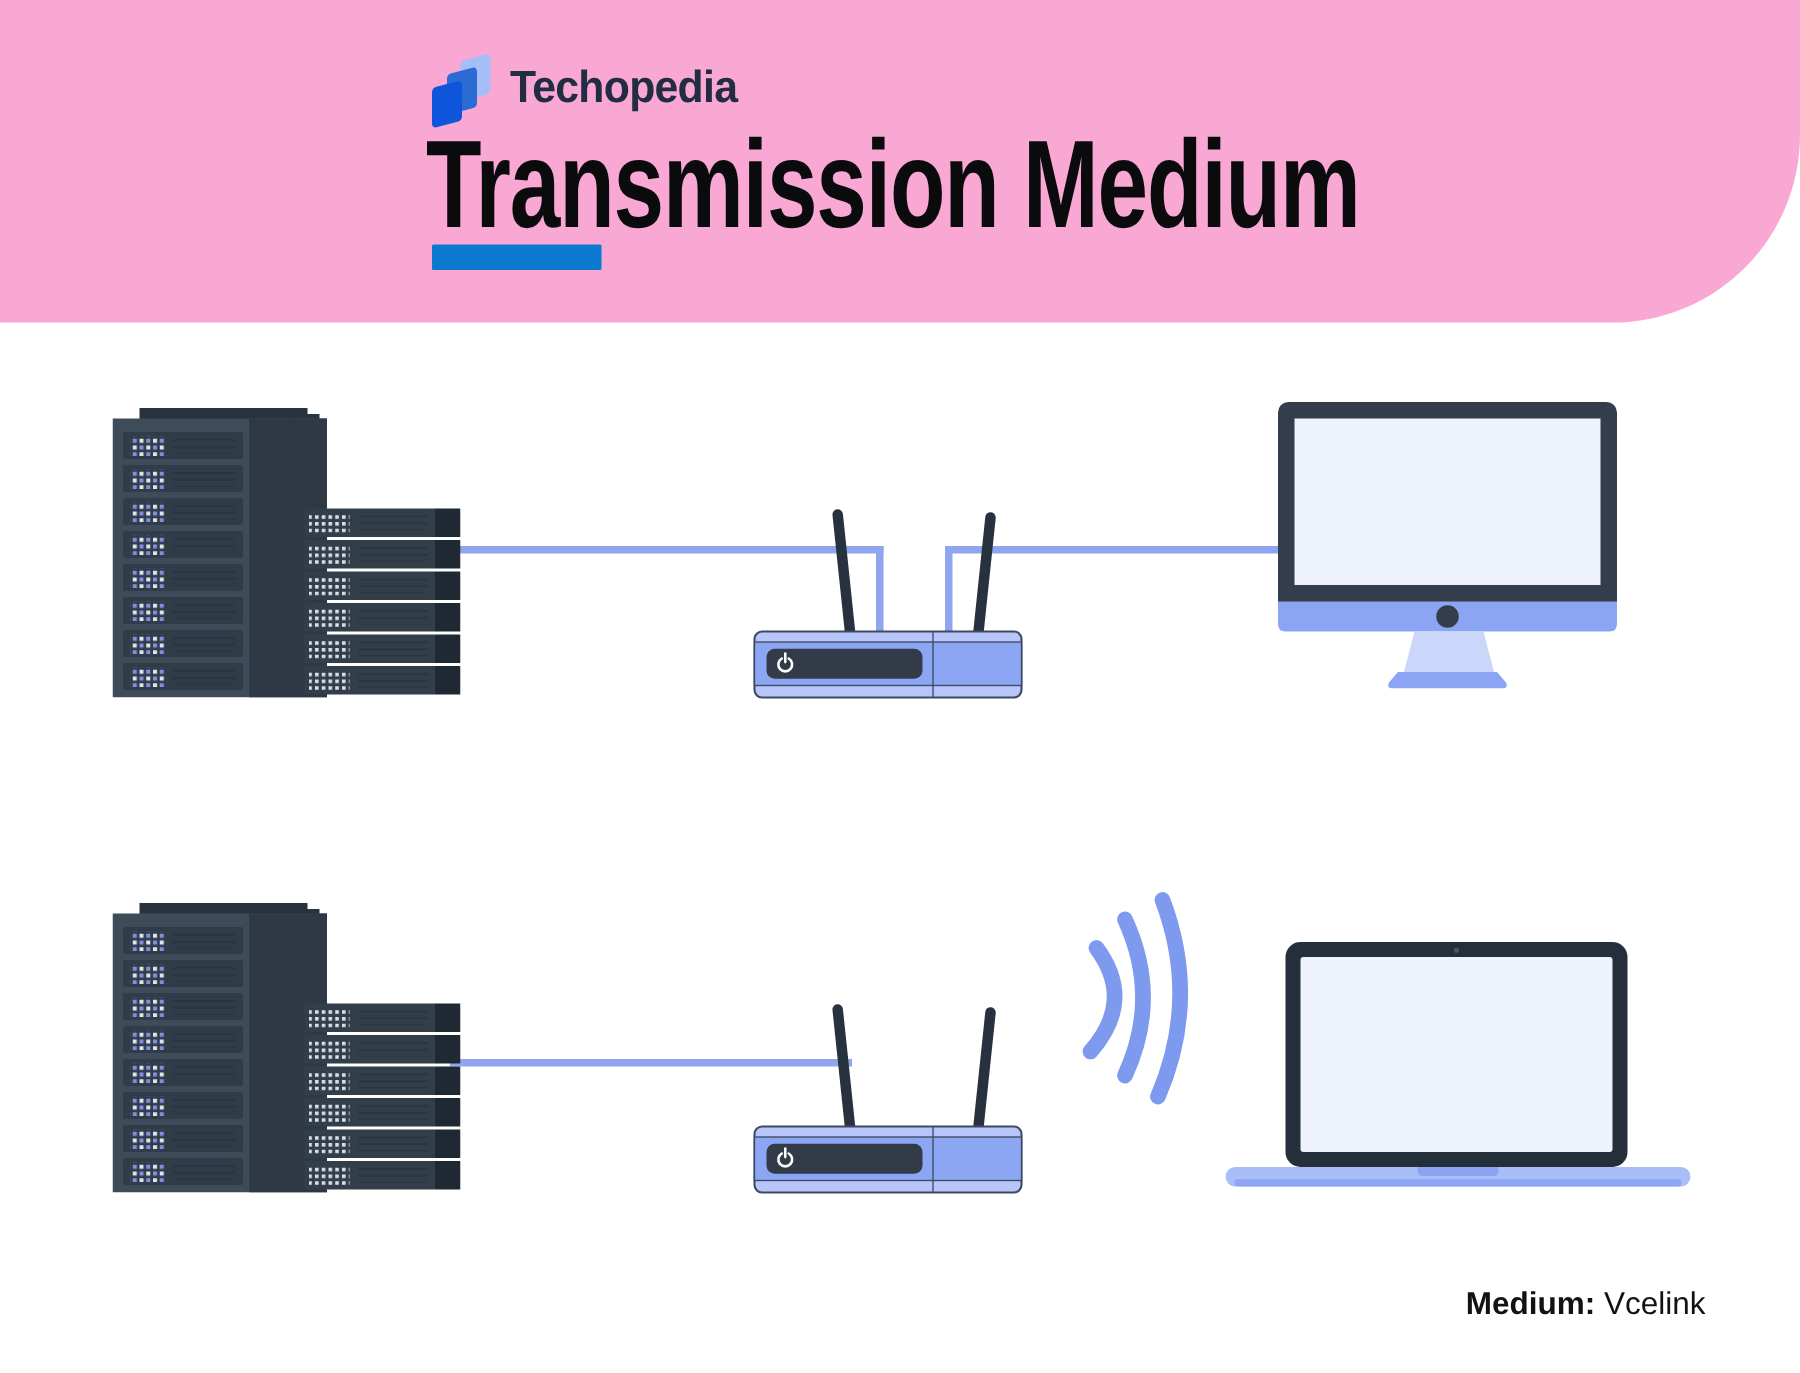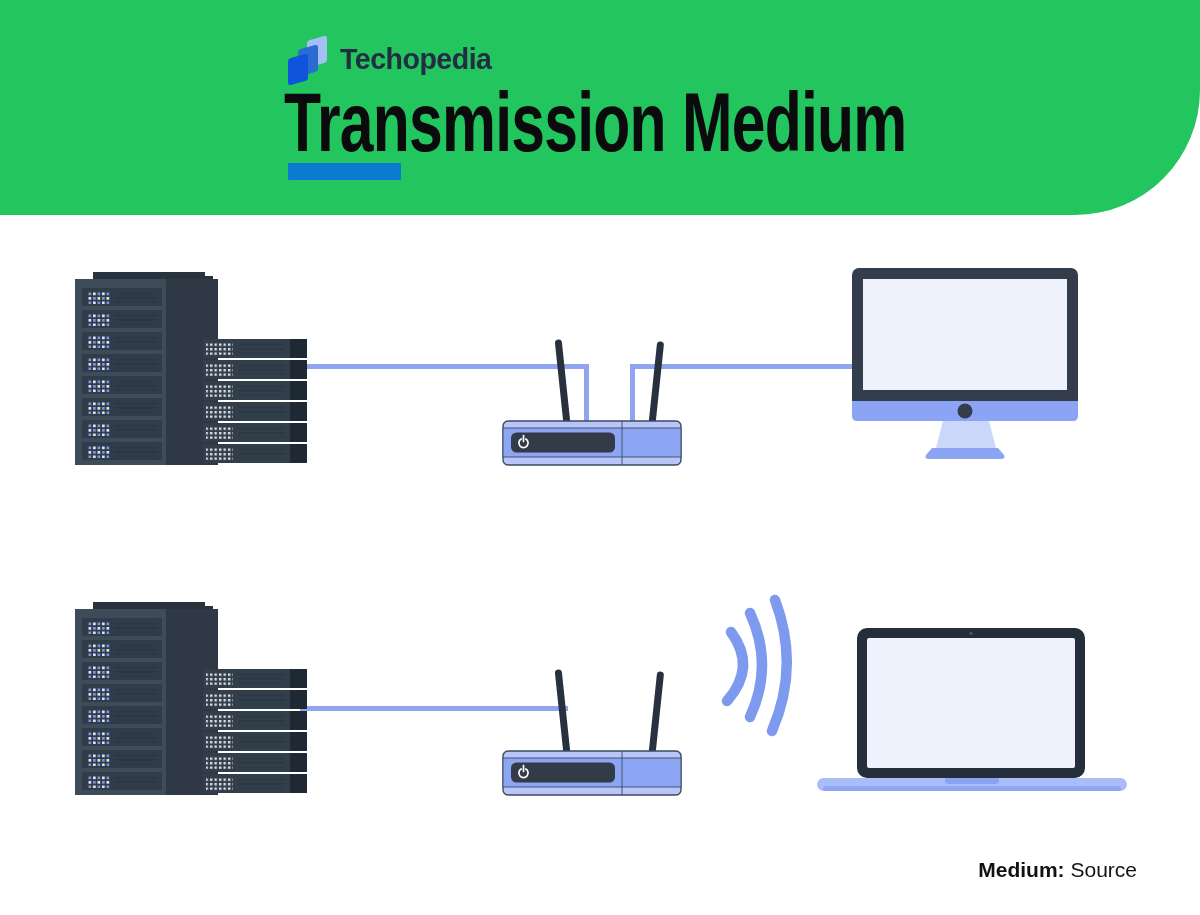--- a/index.html
+++ b/index.html
@@ -4,21 +4,21 @@
 <style>
   * { margin:0; padding:0; box-sizing:border-box; }
   html,body { background:#fff; }
   .page {
     position:relative; width:1200px; height:915px; overflow:hidden;
     background:#ffffff; font-family:"Liberation Sans", sans-serif;
   }
   
   .header-band {
     position:absolute; left:0; top:0; width:1200px; height:215px;
-    background:#22c55e; border-bottom-right-radius:125px;
+    background:#f9a8d4; border-bottom-right-radius:125px;
   }
   .brand { position:absolute; left:288px; top:34px; height:52px; }
   .logo-mark { position:absolute; left:0; top:0; width:42px; height:52px; }
   .logo-tile {
     position:absolute; width:20px; height:27px; border-radius:3px;
     transform:skewY(-15deg);
   }
   .logo-tile.back  { left:19px; top:4px;  background:#A5BEF6; }
   .logo-tile.mid   { left:10px; top:13px; background:#2B6CD4; }
   .logo-tile.front { left:0;    top:22px; background:#0F55DC; }
@@ -198,16 +198,16 @@
     </div>
     <div class="node z2" style="left:817px; top:628px;">
       <svg width="310" height="167" viewBox="0 0 310 167">
           <use href="#icon-laptop"></use>
         </svg>
     </div>
   </div>
 
   <div class="source-credit">
     <span class="lbl">Medium:</span>
-    <span>Source</span>
+    <span>Vcelink</span>
   </div>
 
 </div>
 
 </body></html>

